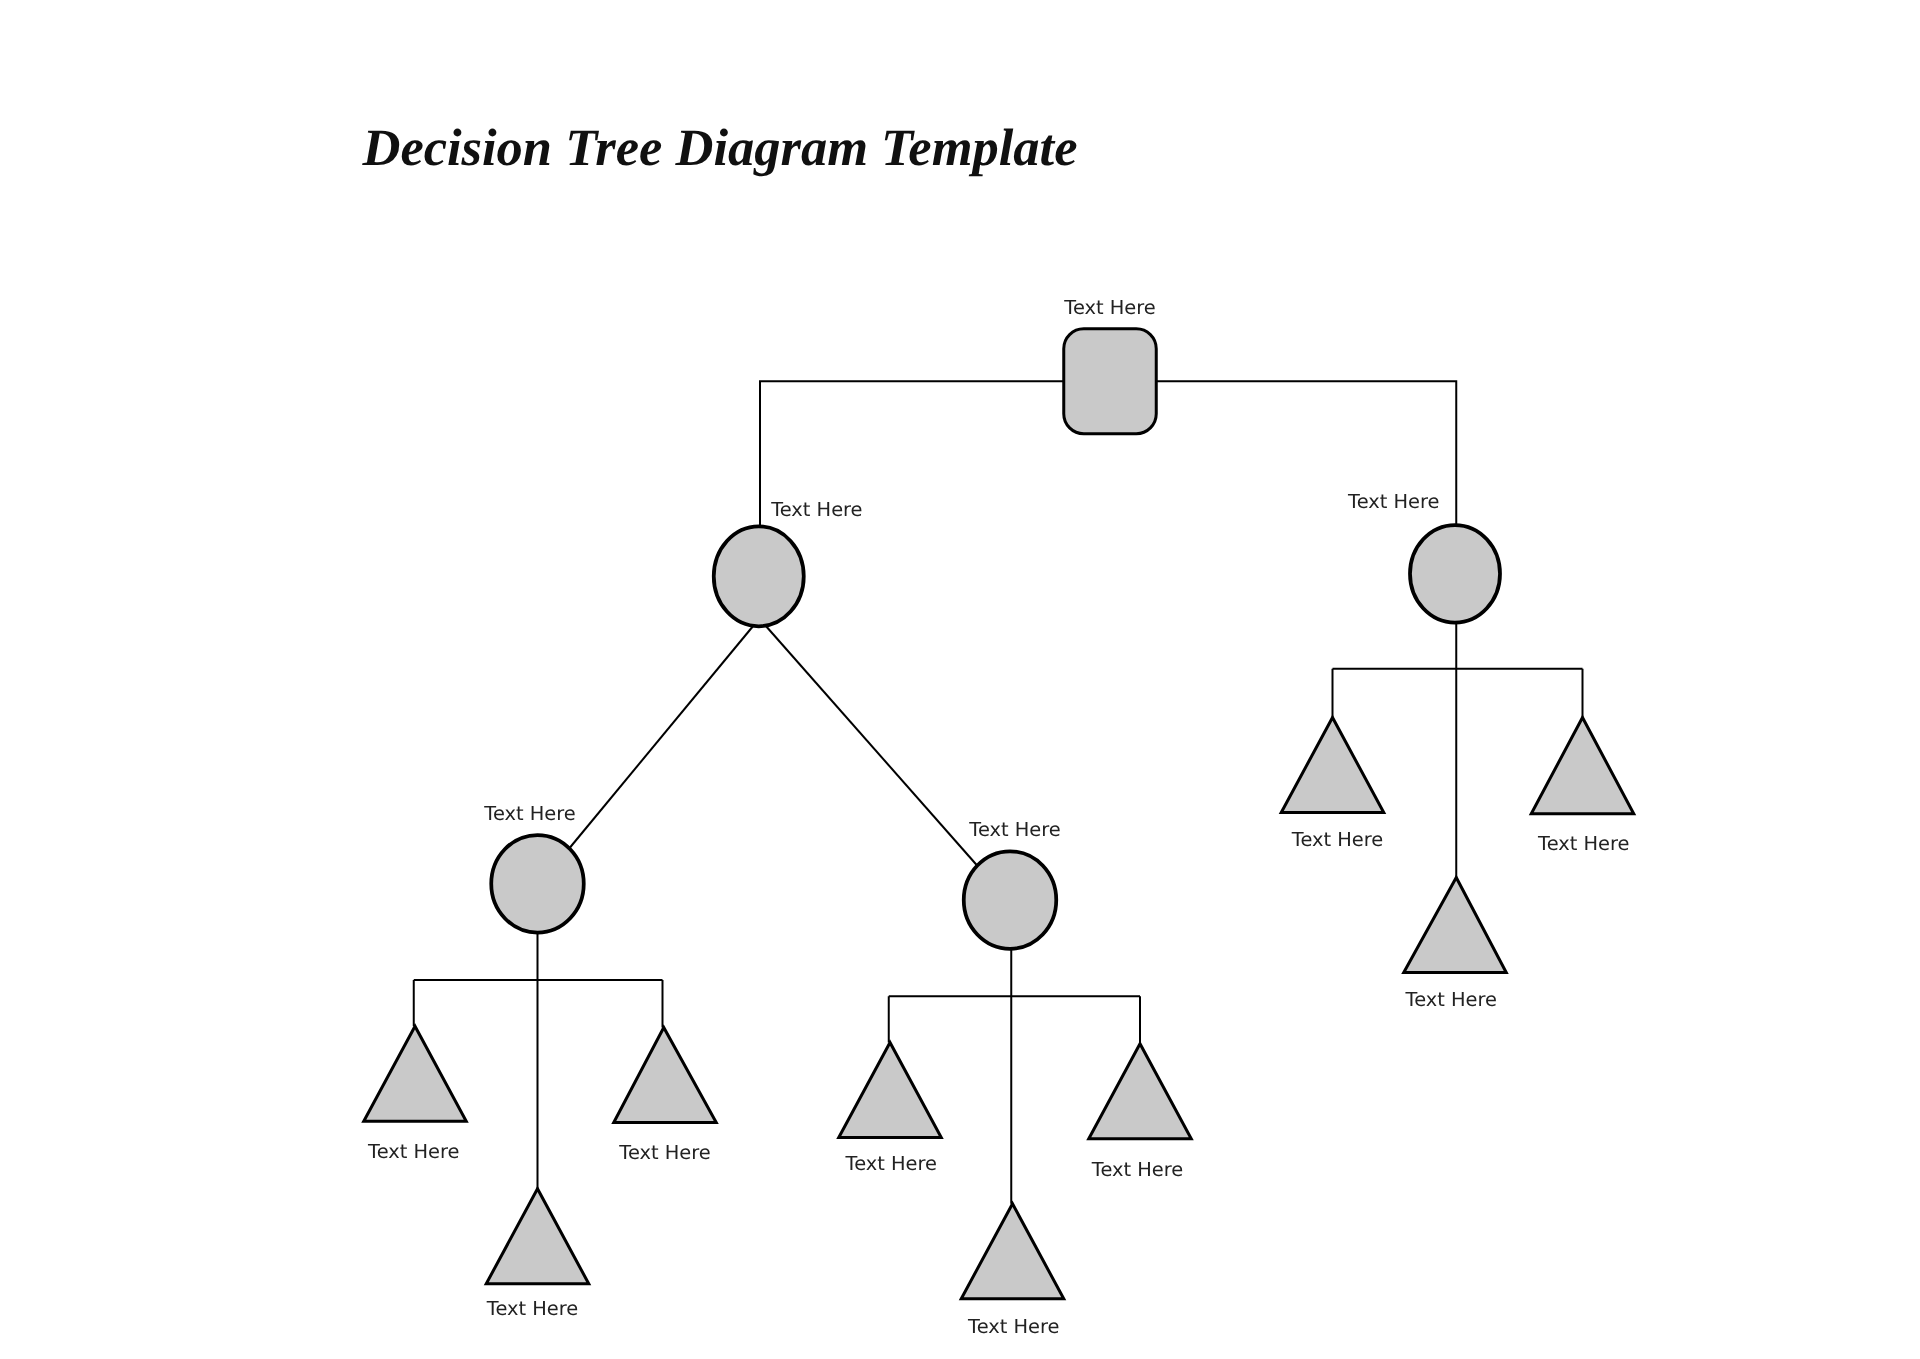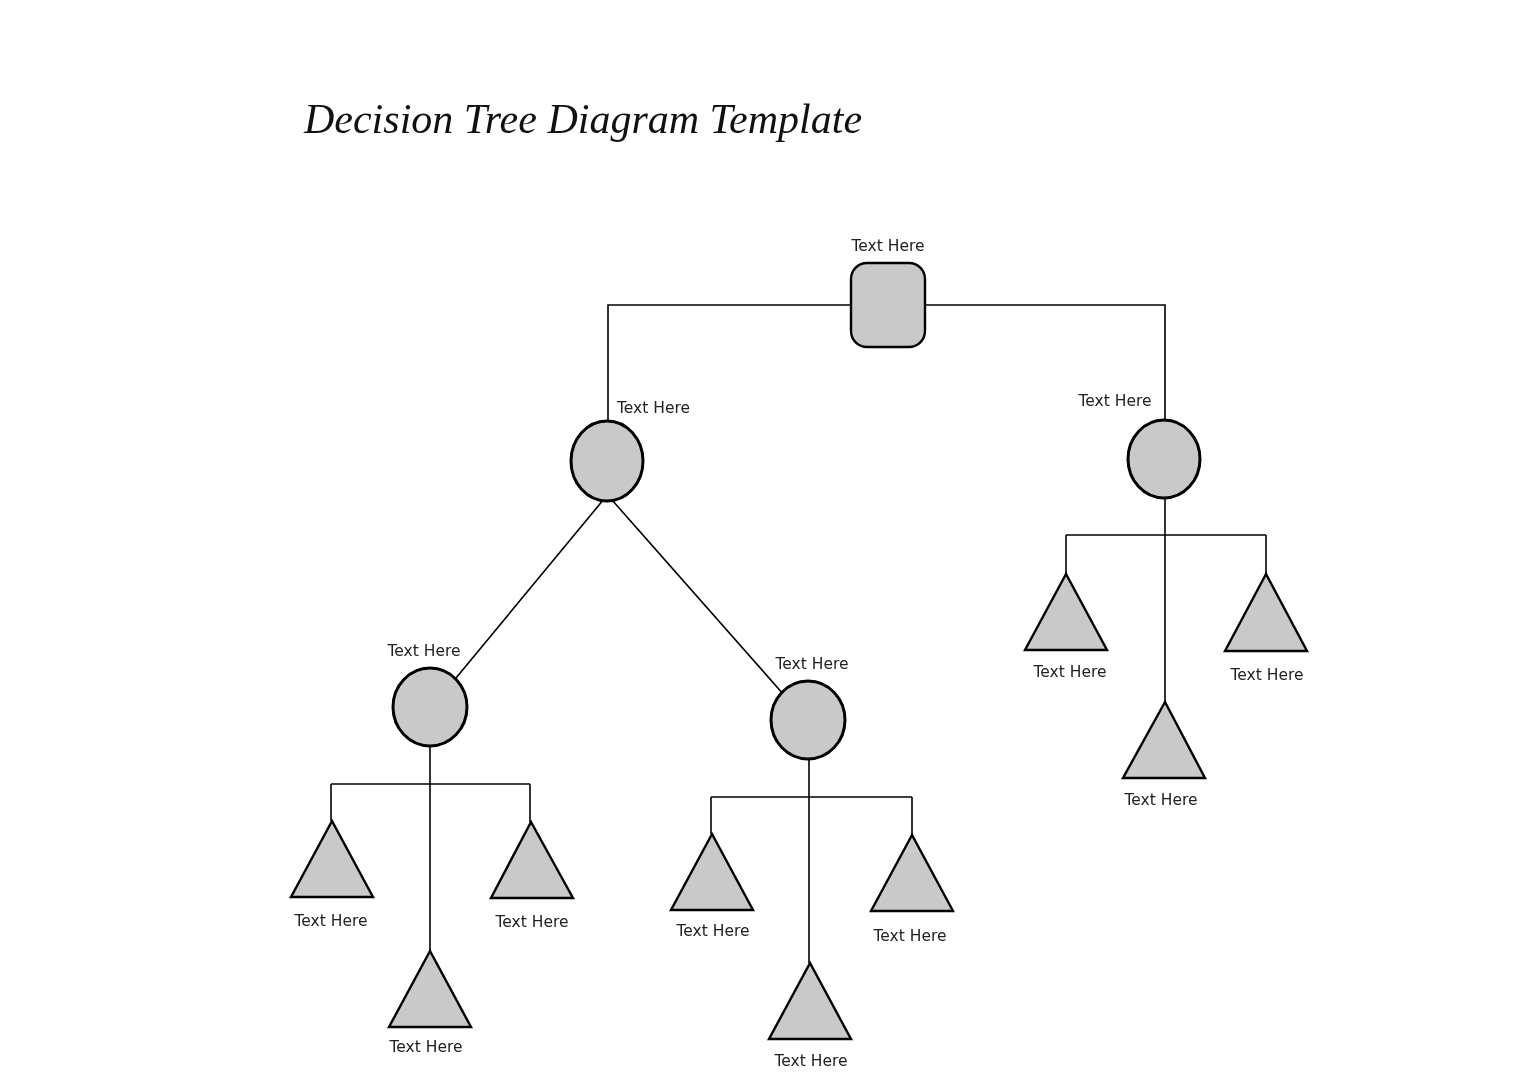--- a/index.html
+++ b/index.html
@@ -10,26 +10,26 @@
   }
   .stage {
     position: relative;
     width: 1536px;
     height: 1087px;
     background: #ffffff;
     overflow: hidden;
   }
   .title {
     position: absolute;
-    left: 304px;
+    left: 290px;
     top: 96px;
     margin: 0;
     font-family: "Liberation Serif", serif;
     font-style: italic;
-    font-weight: 400;
+    font-weight: 700;
     font-size: 42px;
     line-height: 1.1;
     color: #101010;
     white-space: nowrap;
   }
   svg.diagram {
     position: absolute;
     left: 0;
     top: 0;
   }

